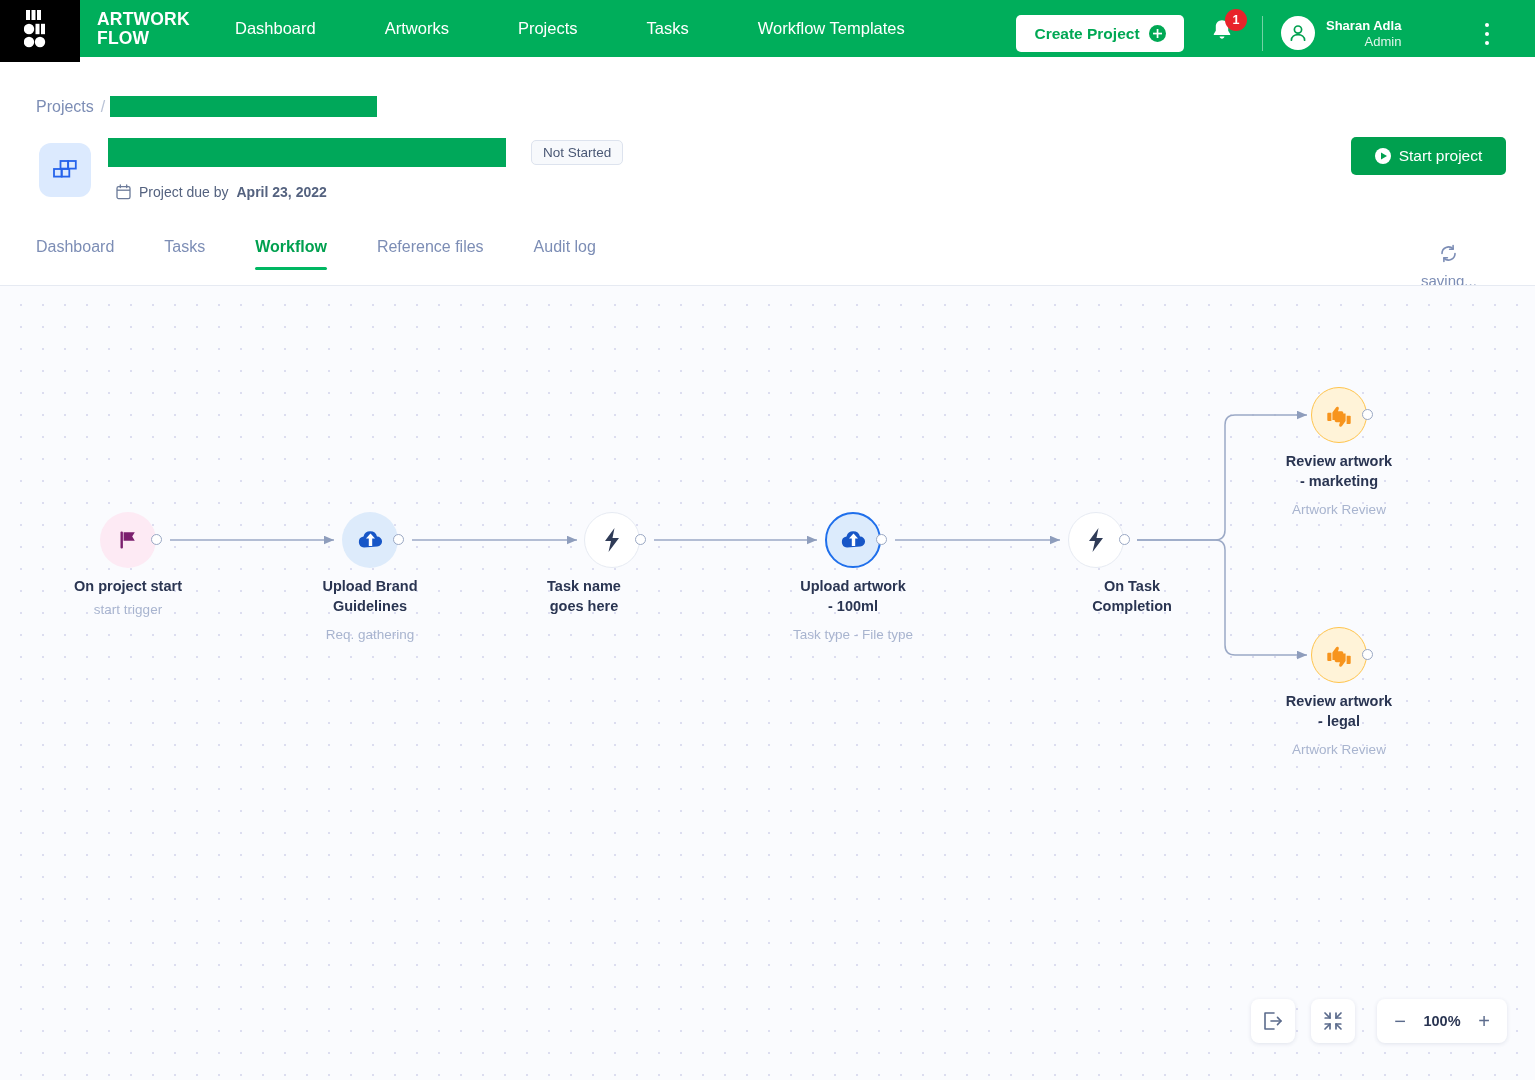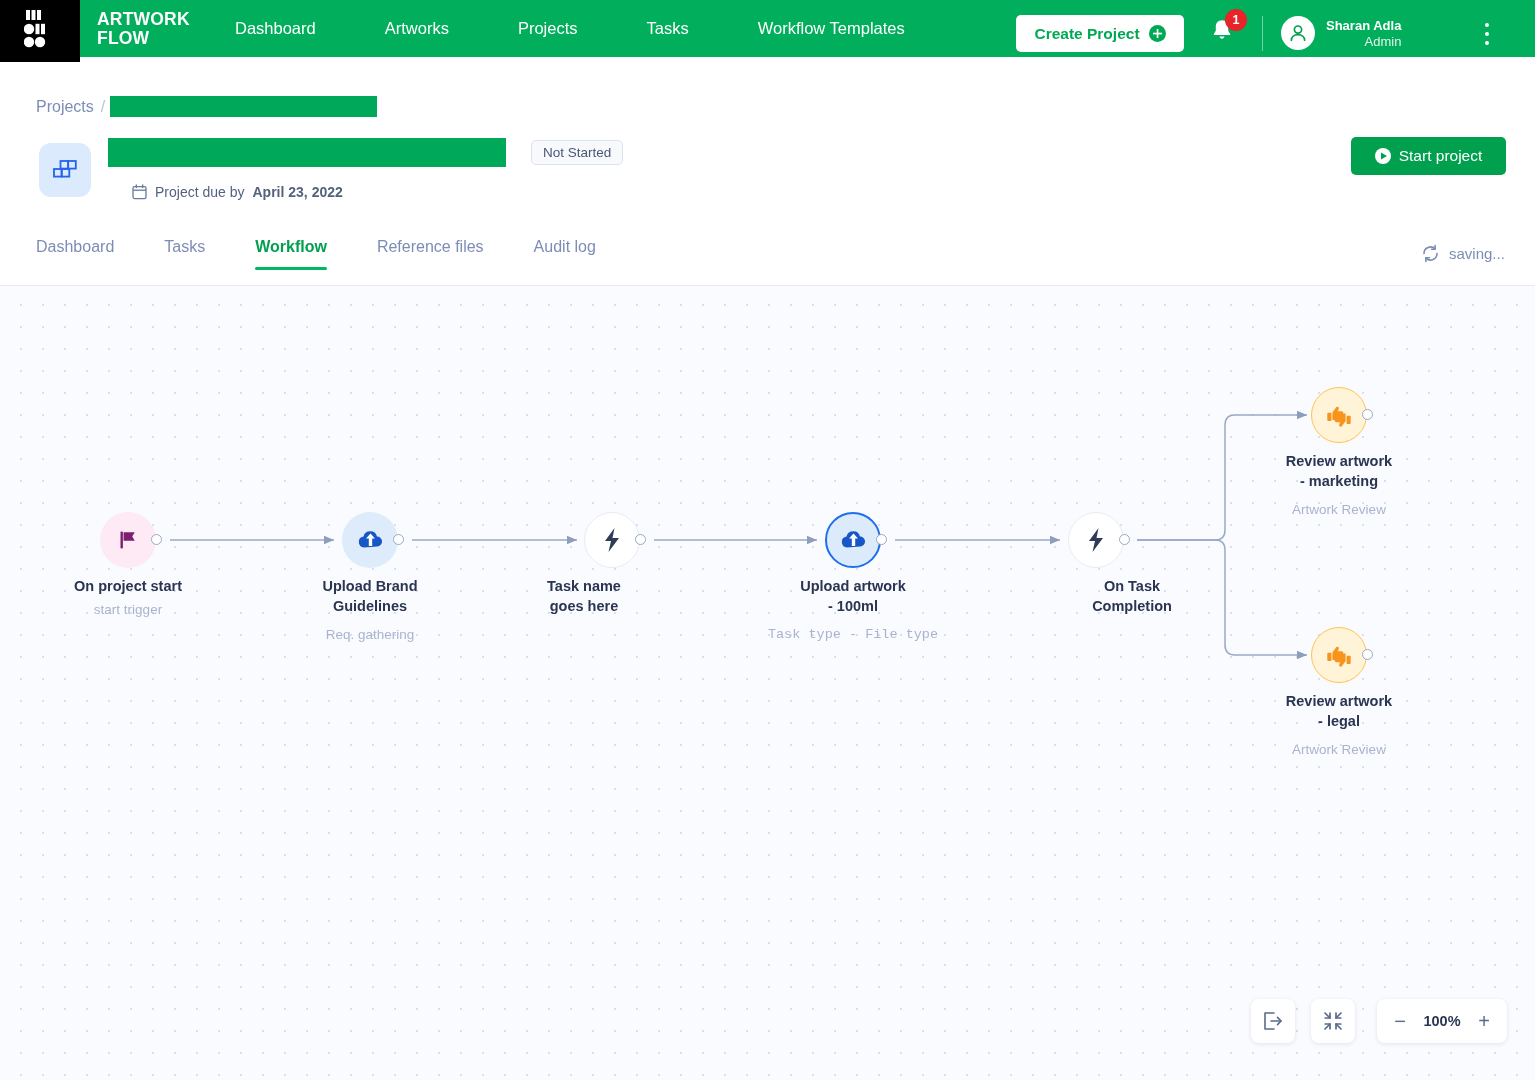--- a/index.html
+++ b/index.html
@@ -94,21 +94,21 @@
   }
   .status-badge {
     position: absolute; left: 531px; top: 140px;
     height: 25px; padding: 0 11px;
     border: 1px solid #DDE3EE; border-radius: 5px; background: #F7F9FC;
     display: flex; align-items: center;
     color: #4A5875; font-size: 13.5px; cursor: pointer;
   }
   .due-row {
     position: absolute; left: 116px; top: 184px;
-    display: flex; align-items: flex-start; gap: 8px; margin-left: 16px;
+    display: flex; align-items: flex-start; gap: 8px;
   }
   .due-text { color: #54627F; font-size: 14px; }
   .start-btn {
     position: absolute; left: 1351px; top: 137px;
     width: 155px; height: 38px; border-radius: 5px;
     background: #00A04F; cursor: pointer;
     display: flex; align-items: center; justify-content: center; gap: 8px;
   }
   .start-btn span.lbl { color: #fff; font-size: 15.5px; font-weight: normal; text-align: center; }
 
@@ -121,21 +121,21 @@
     font-size: 16px; color: #7C8DB5; padding: 0 0 14px 0;
     margin-right: 50px; cursor: pointer; position: relative; white-space: nowrap;
   }
   .tab.active { color: #00A04F; font-weight: bold; }
   .tab.active::after {
     content: ""; position: absolute; left: 0; right: 0; bottom: 0;
     height: 3px; background: #00B762; border-radius: 2px;
   }
   .saving {
     position: absolute; left: 1421px; top: 244px;
-    display: flex; align-items: center; gap: 9px;
+    display: flex; align-items: center; gap: 9px; flex-direction: column;
   }
   .saving-text { color: #7C8DB5; font-size: 15px; }
   .tabs-rule {
     position: absolute; left: 0; top: 285px; width: 1535px; height: 1px;
     background: #E6EAF2;
   }
 
   
   .canvas {
     position: absolute; left: 0; top: 286px;
@@ -382,21 +382,21 @@
     <div class="node-circle c-upload-sel" style="left:825px; top:226px; width:56px; height:56px;">
       <svg width="27" height="22" viewBox="0 0 27 22">
         <path d="M7 18.5a5.6 5.6 0 0 1-.5-11.1A7 7 0 0 1 20 7.6a4.9 4.9 0 0 1 .3 9.8z" fill="#1756C7"></path>
         <rect x="11.8" y="8" width="3.4" height="9" fill="#fff"></rect>
         <polygon points="13.5,4.6 18,9.6 9,9.6" fill="#fff"></polygon>
       </svg>
     </div>
     <div class="handle" style="left:876px; top:248px;"></div>
     <div class="node-label" style="left:753px; top:290px; width:200px;">Upload artwork
 - 100ml</div>
-    <div class="node-sub" style="left:753px; top:340px; width:200px;font-family:Liberation Mono, monospace;">Task type - File type</div>
+    <div class="node-sub" style="left:753px; top:340px; width:200px;">Task type - File type</div>
   </div>
 
   <div class="node">
     <div class="node-circle c-task" style="left:1068px; top:226px; width:56px; height:56px;">
       <svg width="22" height="26" viewBox="0 0 22 26">
         <polygon points="13.5,1 4,14 10,14 7.5,25 18,11 11.5,11" fill="#2F3B57"></polygon>
       </svg>
     </div>
     <div class="handle" style="left:1119px; top:248px;"></div>
     <div class="node-label" style="left:1032px; top:290px; width:200px;">On Task

